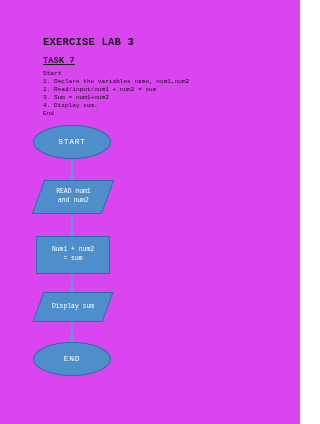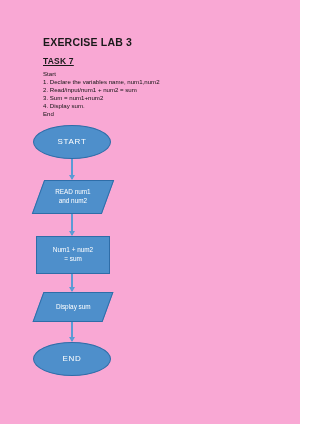--- a/index.html
+++ b/index.html
@@ -10,21 +10,22 @@
   body {
     width: 300px;
     height: 424px;
     position: relative;
     font-family: "Liberation Sans", sans-serif;
     overflow: hidden;
   }
   .page {
     position: absolute;
     inset: 0;
-    background: #f9a8d4;
+    background: #d946ef;
+    font-family: Liberation Mono, monospace;
   }
 
   
   .doc-title {
     position: absolute;
     left: 43px;
     top: 36px;
     font-size: 10.5px;
     font-weight: bold;
     color: #1a1a1a;

